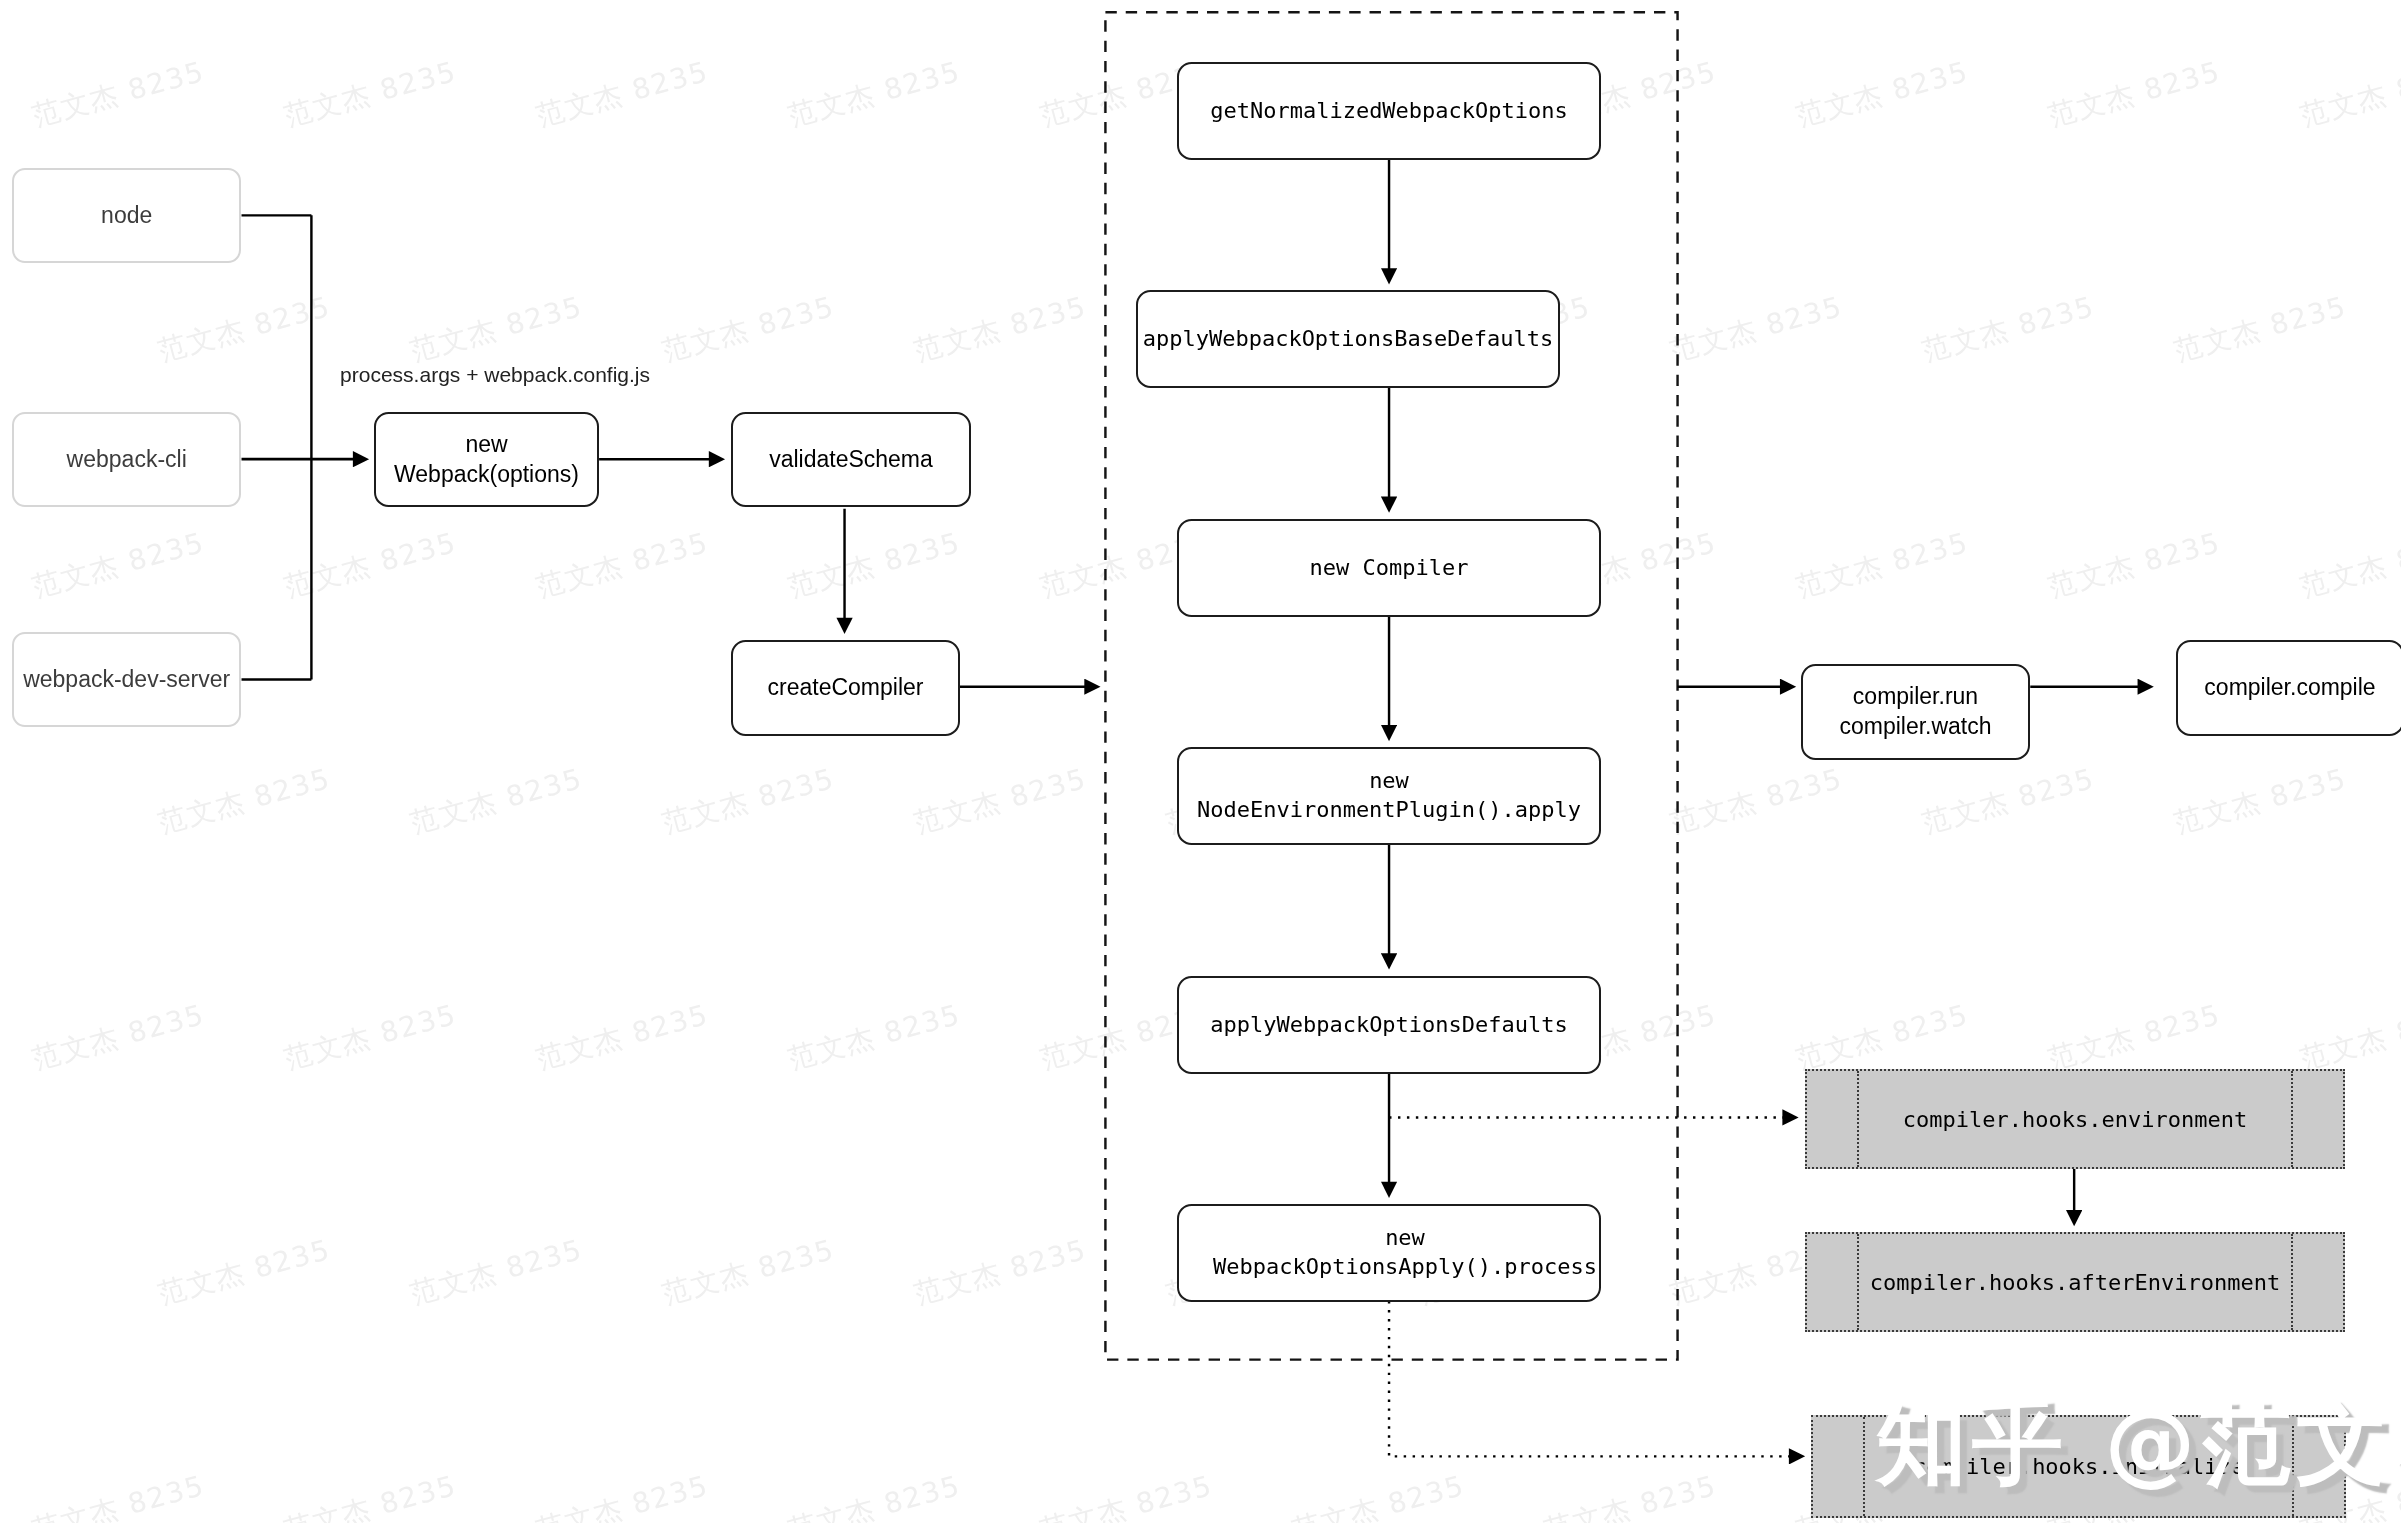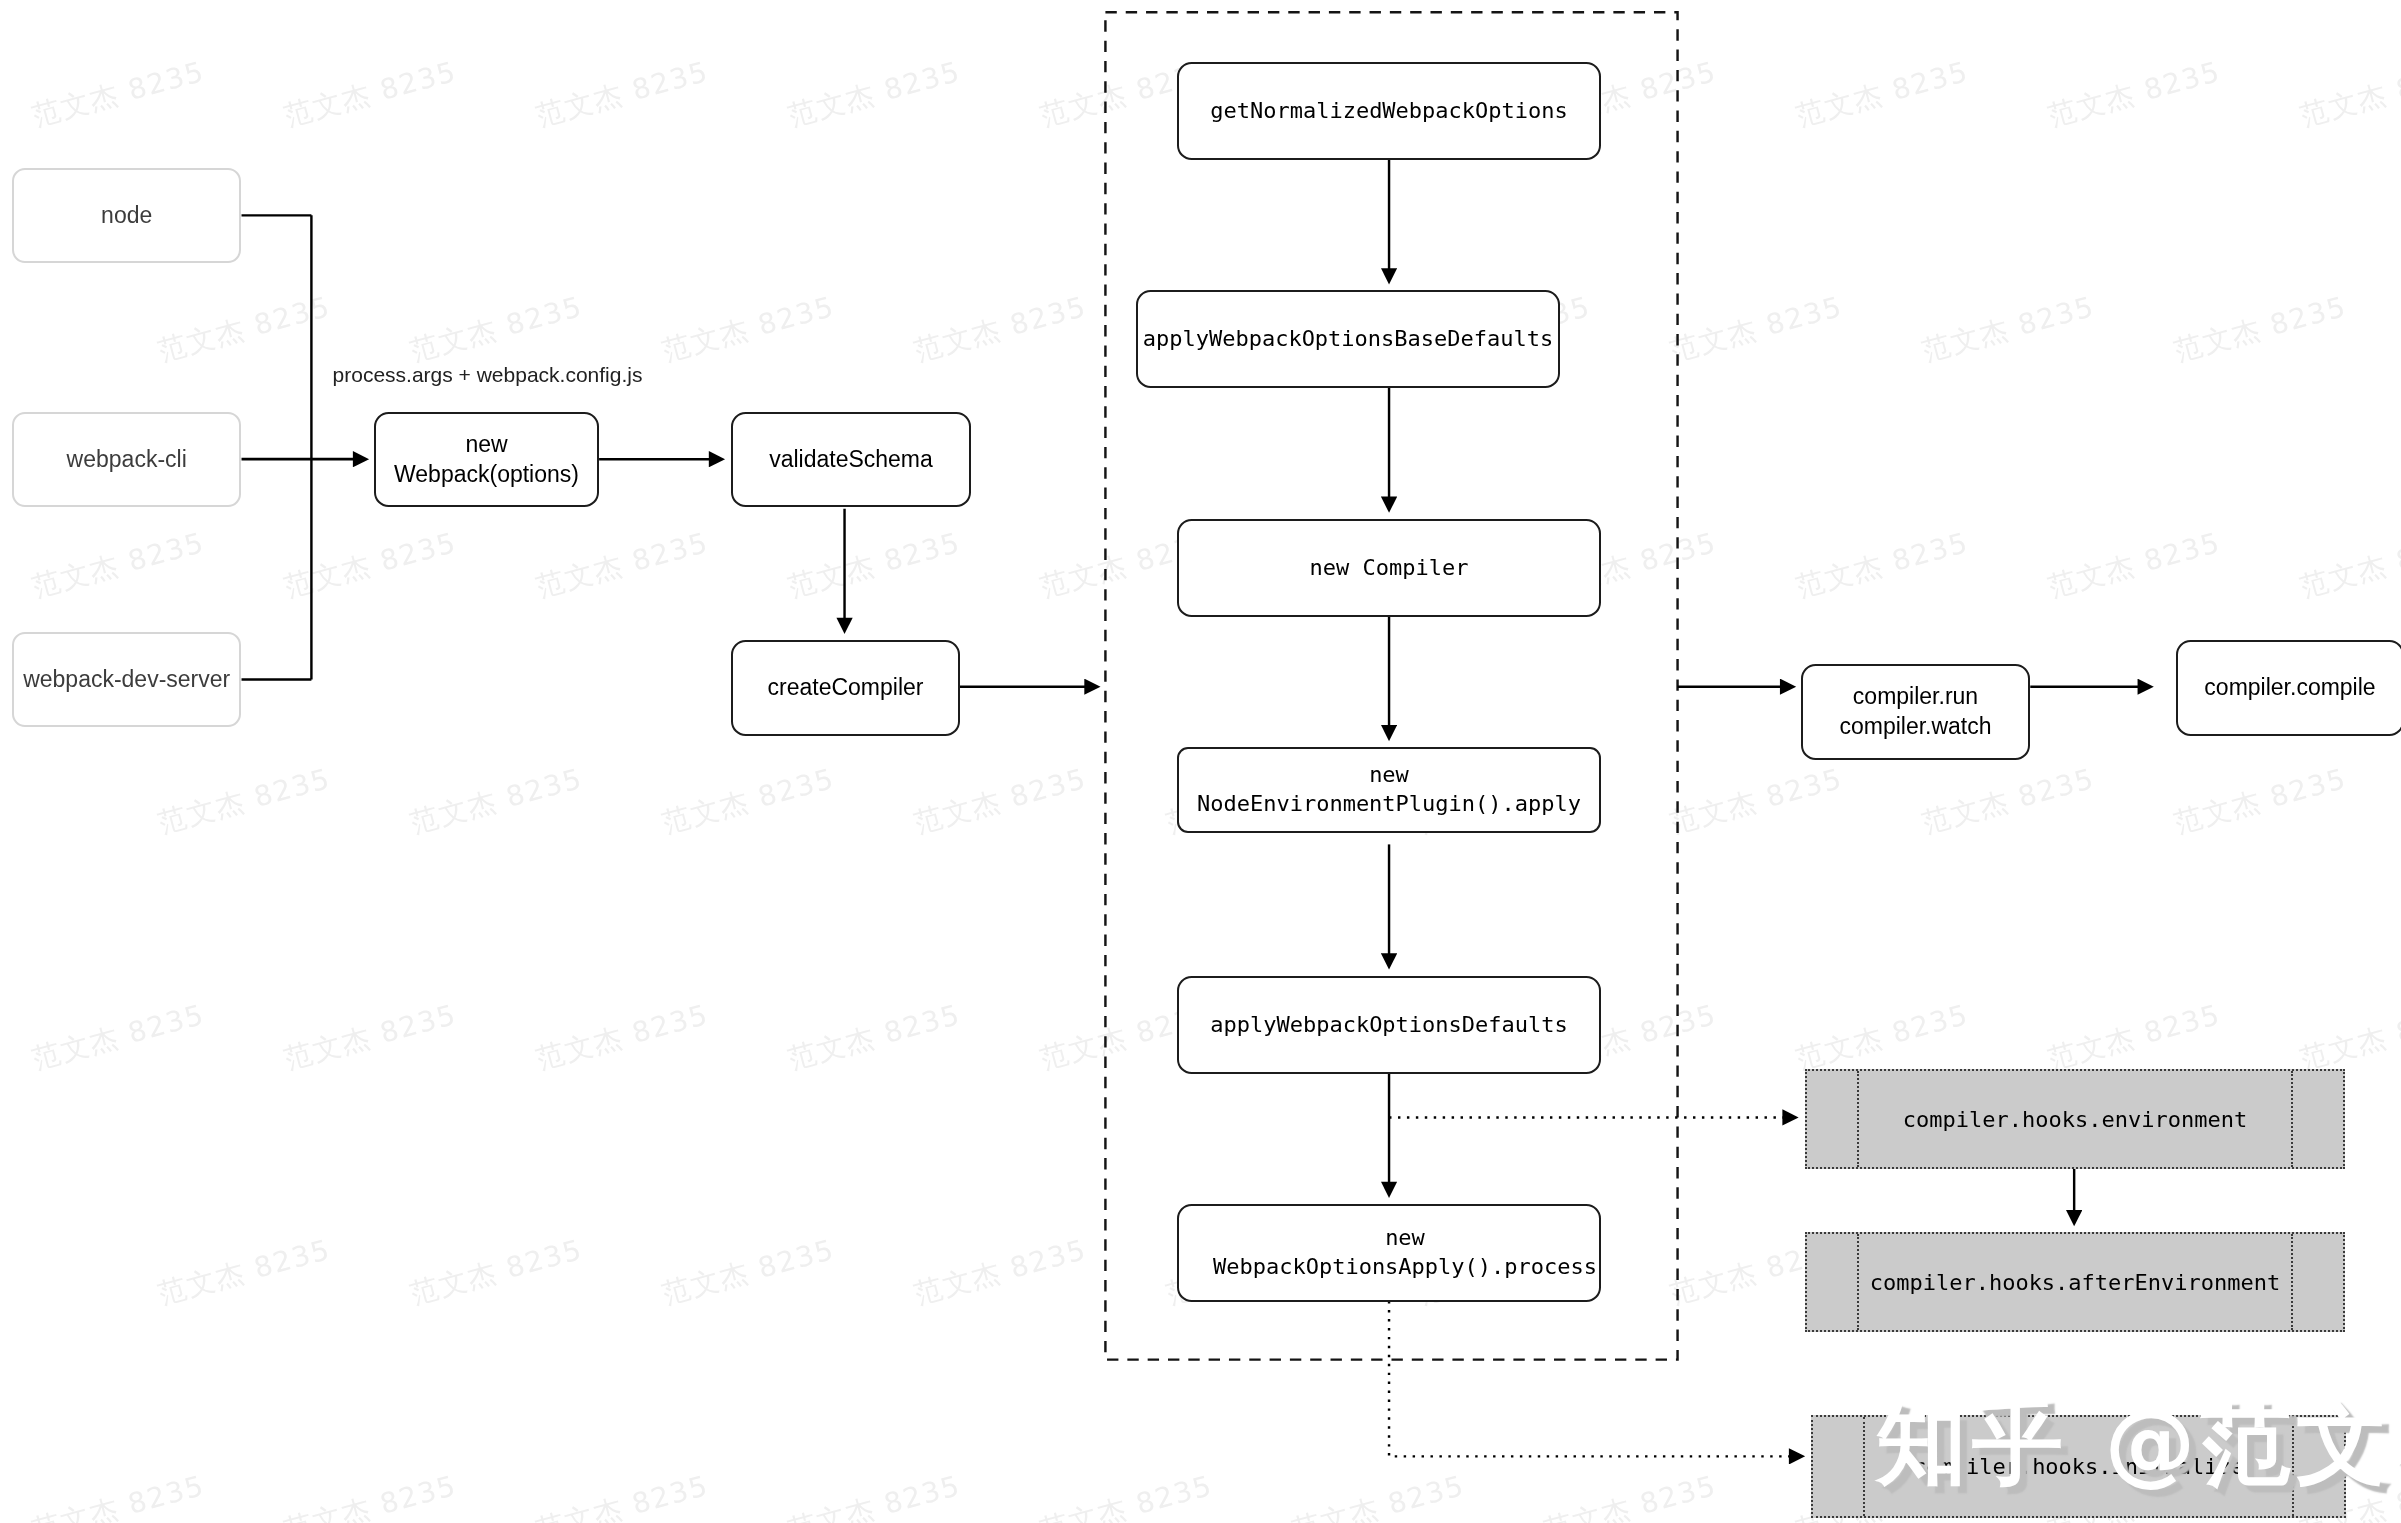--- a/index.html
+++ b/index.html
@@ -37,21 +37,21 @@
     background:#cbcbcb;border:2.4px dotted #3a3a3a;
     font-family:"DejaVu Sans Mono",monospace;font-size:22px;color:#000;
   }
   .hook .divider{
     position:absolute;top:0;bottom:0;width:0;border-left:2.4px dotted #3a3a3a;
   }
   .hook .divider.left{left:50px;}
   .hook .divider.right{right:50px;}
   
   .edge-label{
-    position:absolute;z-index:2;font-size:21px;color:#222;text-align:center;
+    position:absolute;z-index:2;font-size:21px;color:#222;text-align:right;
     white-space:nowrap;
   }
   
   #brand-watermark{
     position:absolute;z-index:4;left:1876px;top:1382px;white-space:nowrap;
     font-size:91px;font-weight:700;color:#ffffff;letter-spacing:4.9px;
     font-family:"DejaVu Sans",sans-serif;
     text-shadow:7.3px 7.3px 1.6px #bdbdbd;pointer-events:none;
   }
 </style>
@@ -188,21 +188,21 @@
 
 <div class="box mono" style="left:1177px;top:62px;width:424px;height:98px;">
   <span>getNormalizedWebpackOptions</span>
 </div>
 <div class="box mono" style="left:1136px;top:290px;width:424px;height:98px;">
   <span>applyWebpackOptionsBaseDefaults</span>
 </div>
 <div class="box mono" style="left:1177px;top:519px;width:424px;height:98px;">
   <span>new Compiler</span>
 </div>
-<div class="box mono" style="left:1177px;top:747px;width:424px;height:86px;border-radius:11px;">
+<div class="box mono" style="left:1177px;top:747px;width:424px;height:98px;">
   <span>new NodeEnvironmentPlugin().apply</span>
 </div>
 <div class="box mono" style="left:1177px;top:976px;width:424px;height:98px;">
   <span>applyWebpackOptionsDefaults</span>
 </div>
 <div class="box mono" style="left:1177px;top:1204px;width:424px;height:98px;padding-left:32px;">
   <span>new WebpackOptionsApply().process</span>
 </div>
 
 <div class="box dark" style="left:1801px;top:640px;width:229px;height:96px;margin-top:24px;">

